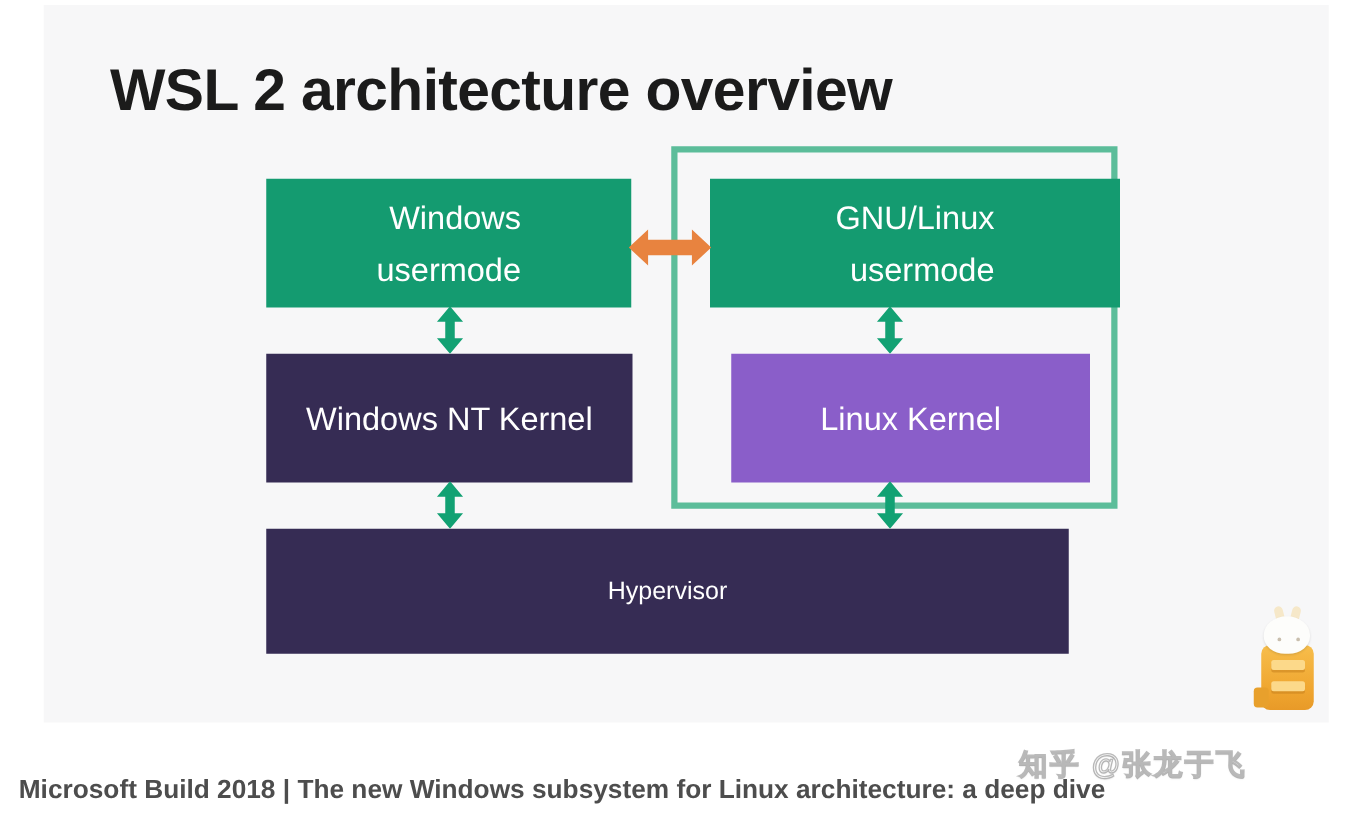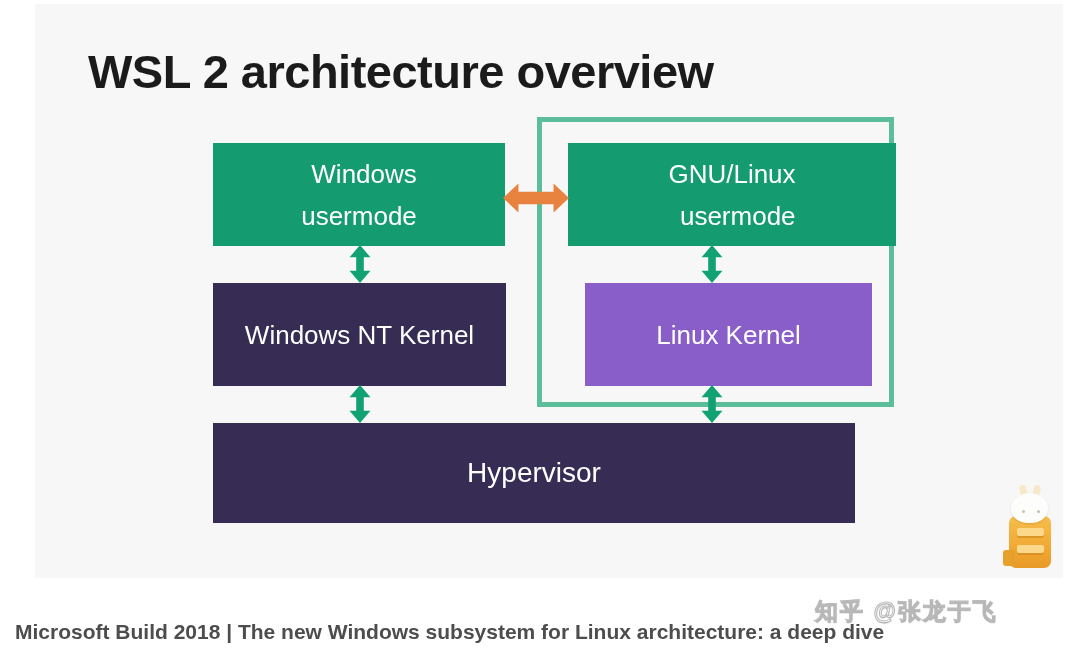--- a/index.html
+++ b/index.html
@@ -39,21 +39,21 @@
     color:var(--box-text); text-align:right; white-space:pre-line;
     font-size:26px; line-height:42px; font-weight:400;
   }
   .box-green{background:var(--green-box);}
   .box-dark-purple{background:var(--dark-purple-box);}
   .box-light-purple{background:var(--light-purple-box);}
   .box-windows-usermode{left:178px; top:139px; width:292px; height:103px;}
   .box-gnu-usermode{left:533px; top:139px; width:328px; height:103px;}
   .box-windows-nt-kernel{left:178px; top:279px; width:293px; height:103px;}
   .box-linux-kernel{left:513px; top:279px; width:287px; height:103px;margin-left:37px;}
-  .box-hypervisor{left:178px; top:419px; width:642px; height:100px; font-size:28px;}
+  .box-hypervisor{left:178px; top:419px; width:642px; height:100px; font-size:20px;}
   .arrow{position:absolute;}
   .arrow svg{display:block; width:100%; height:100%;}
   .arrow-v{width:28px; height:38px; color:var(--arrow-green);}
   .arrow-v1{left:311px; top:241px;}
   .arrow-v2{left:663px; top:241px;}
   .arrow-v3{left:311px; top:381px;}
   .arrow-v4{left:663px; top:381px;}
   .arrow-h{left:468px; top:175px; width:66px; height:38px; color:var(--arrow-orange);}
   .caption{
     position:absolute; left:15px; top:620px;

